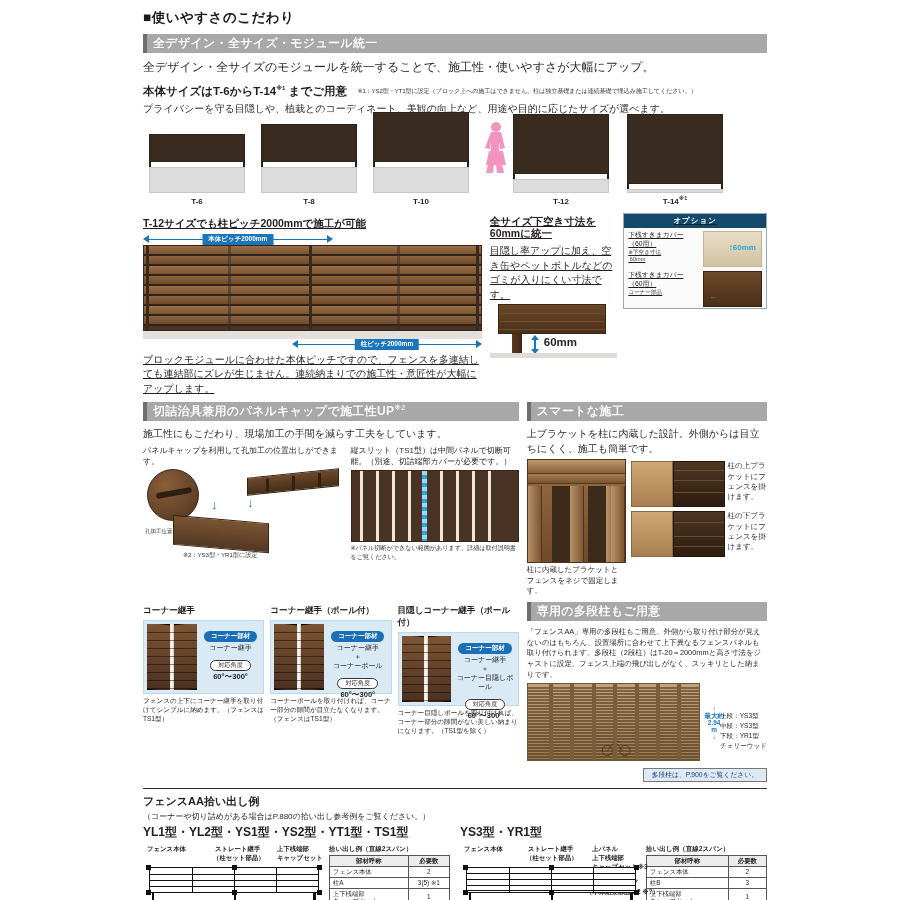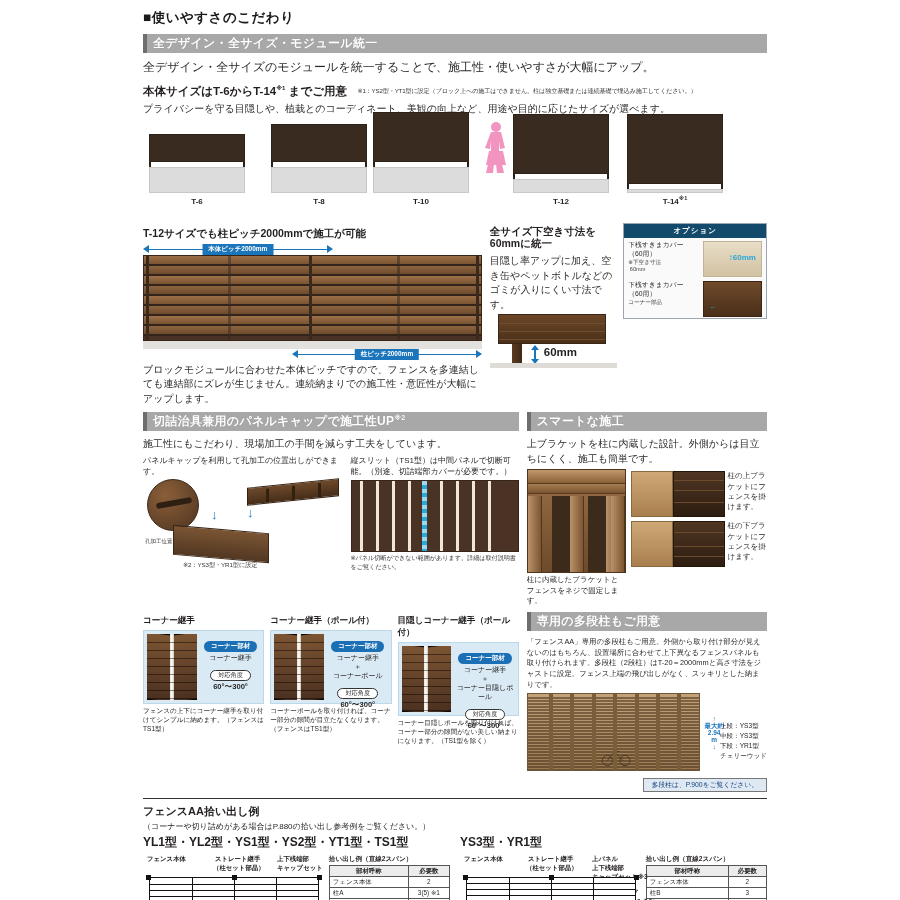--- a/index.html
+++ b/index.html
@@ -238,21 +238,21 @@
             <div class="fence-box" style="height:28px"><span class="slat"></span><span class="slat"></span><span class="slat"></span><span class="slat"></span><span class="slat"></span></div>
             <div class="post-legs">
               <i></i>
               <i></i>
             </div>
             <div class="base" style="height:26px">
               <div class="b2"></div>
             </div>
             <div class="cap">T-6<sup></sup></div>
           </div>
-          <div class="unit" style="left: 128px; width: 96px;">
+          <div class="unit" style="left: 118px; width: 96px;">
             <div class="fence-box" style="height:38px"><span class="slat"></span><span class="slat"></span><span class="slat"></span><span class="slat"></span><span class="slat"></span><span class="slat"></span><span class="slat"></span></div>
             <div class="post-legs">
               <i></i>
               <i></i>
             </div>
             <div class="base" style="height:26px">
               <div class="b2"></div>
             </div>
             <div class="cap">T-8<sup></sup></div>
           </div>
@@ -285,21 +285,21 @@
               <i></i>
             </div>
             <div class="base" style="height:4px">
               <div class="b2"></div>
             </div>
             <div class="cap">T-14<sup>※1</sup></div>
           </div>
         </div>
   </div>
 
-  <div class="row2" style="margin-top:16px;">
+  <div class="row2" style="margin-top:6px;text-decoration:underline;">
     <div style="width:55%;">
       <div class="sub-h">T-12サイズでも柱ピッチ2000mmで施工が可能</div>
       <div class="arrowbar" style="width:56%;">
         <span class="ah l"></span>
         <span class="line"></span>
         <span class="ah r"></span>
         <span class="tag">本体ピッチ2000mm</span>
       </div>
       <div class="pitch-fence">
         <div class="ps"></div>

